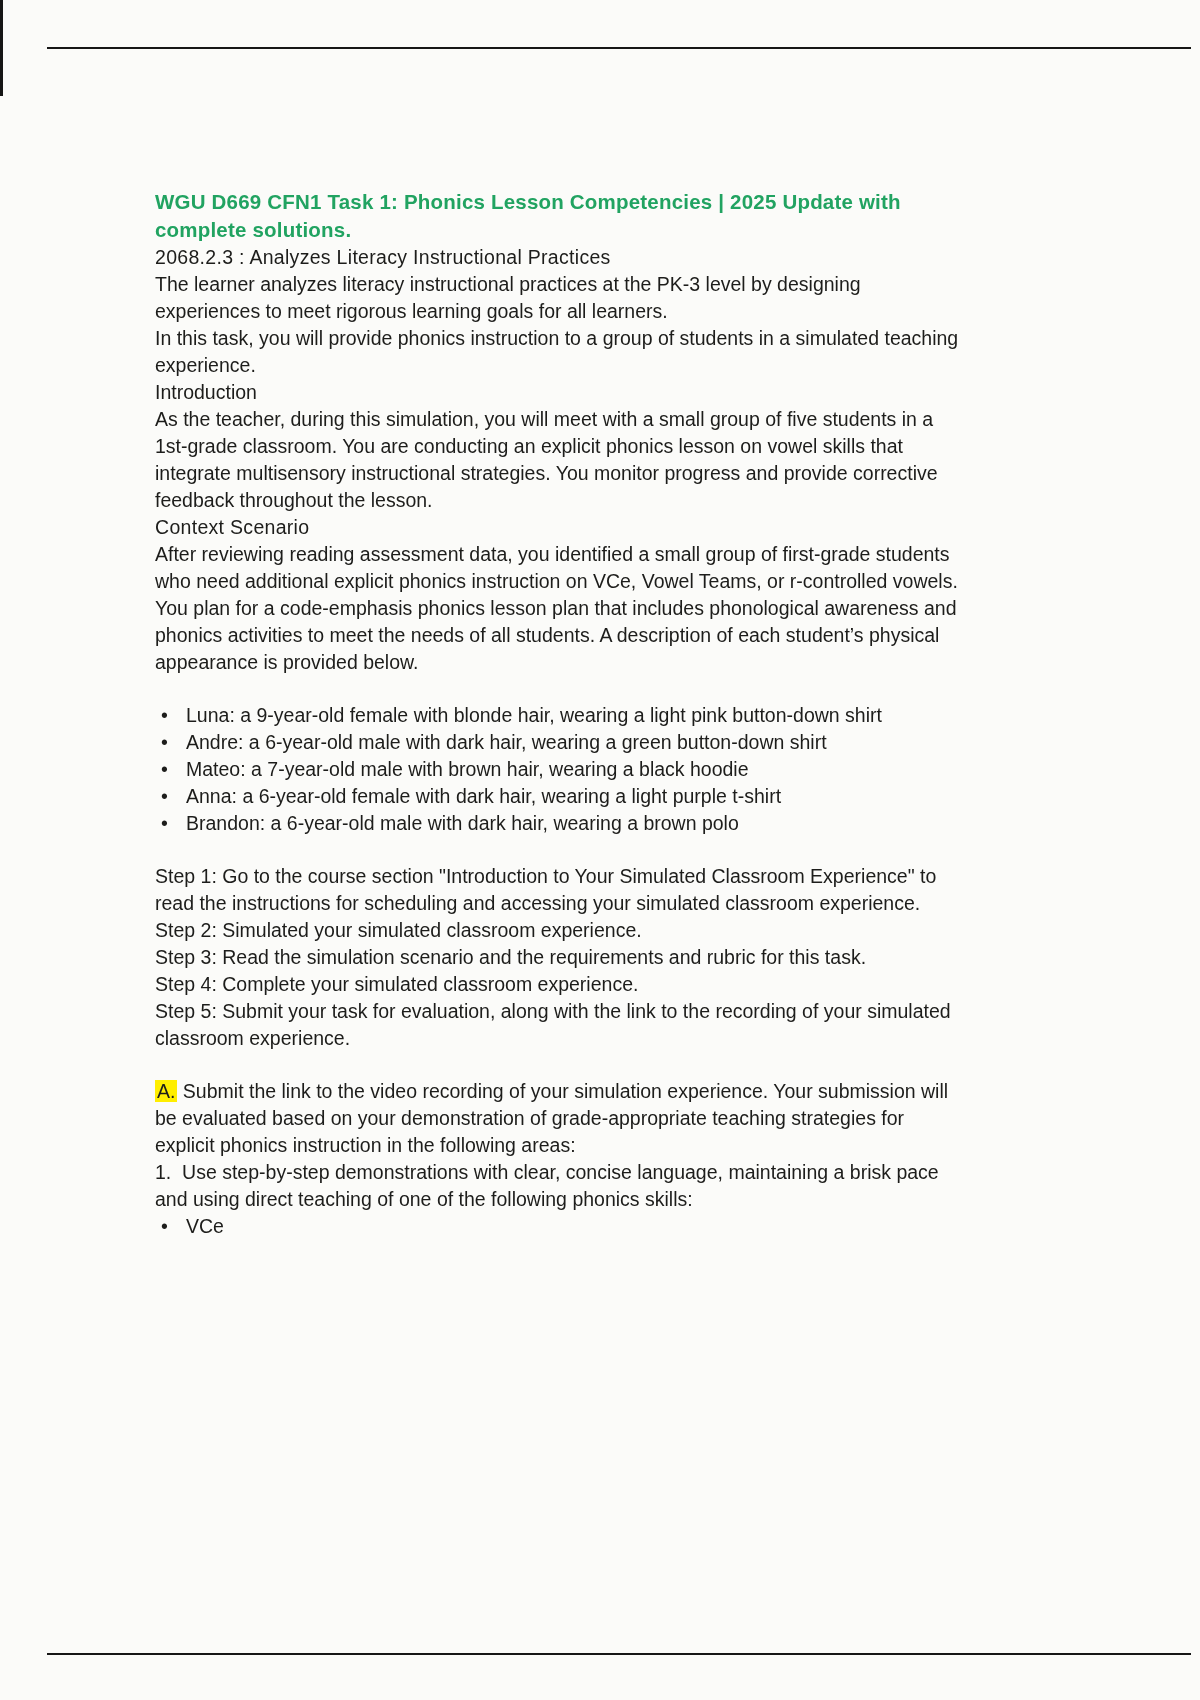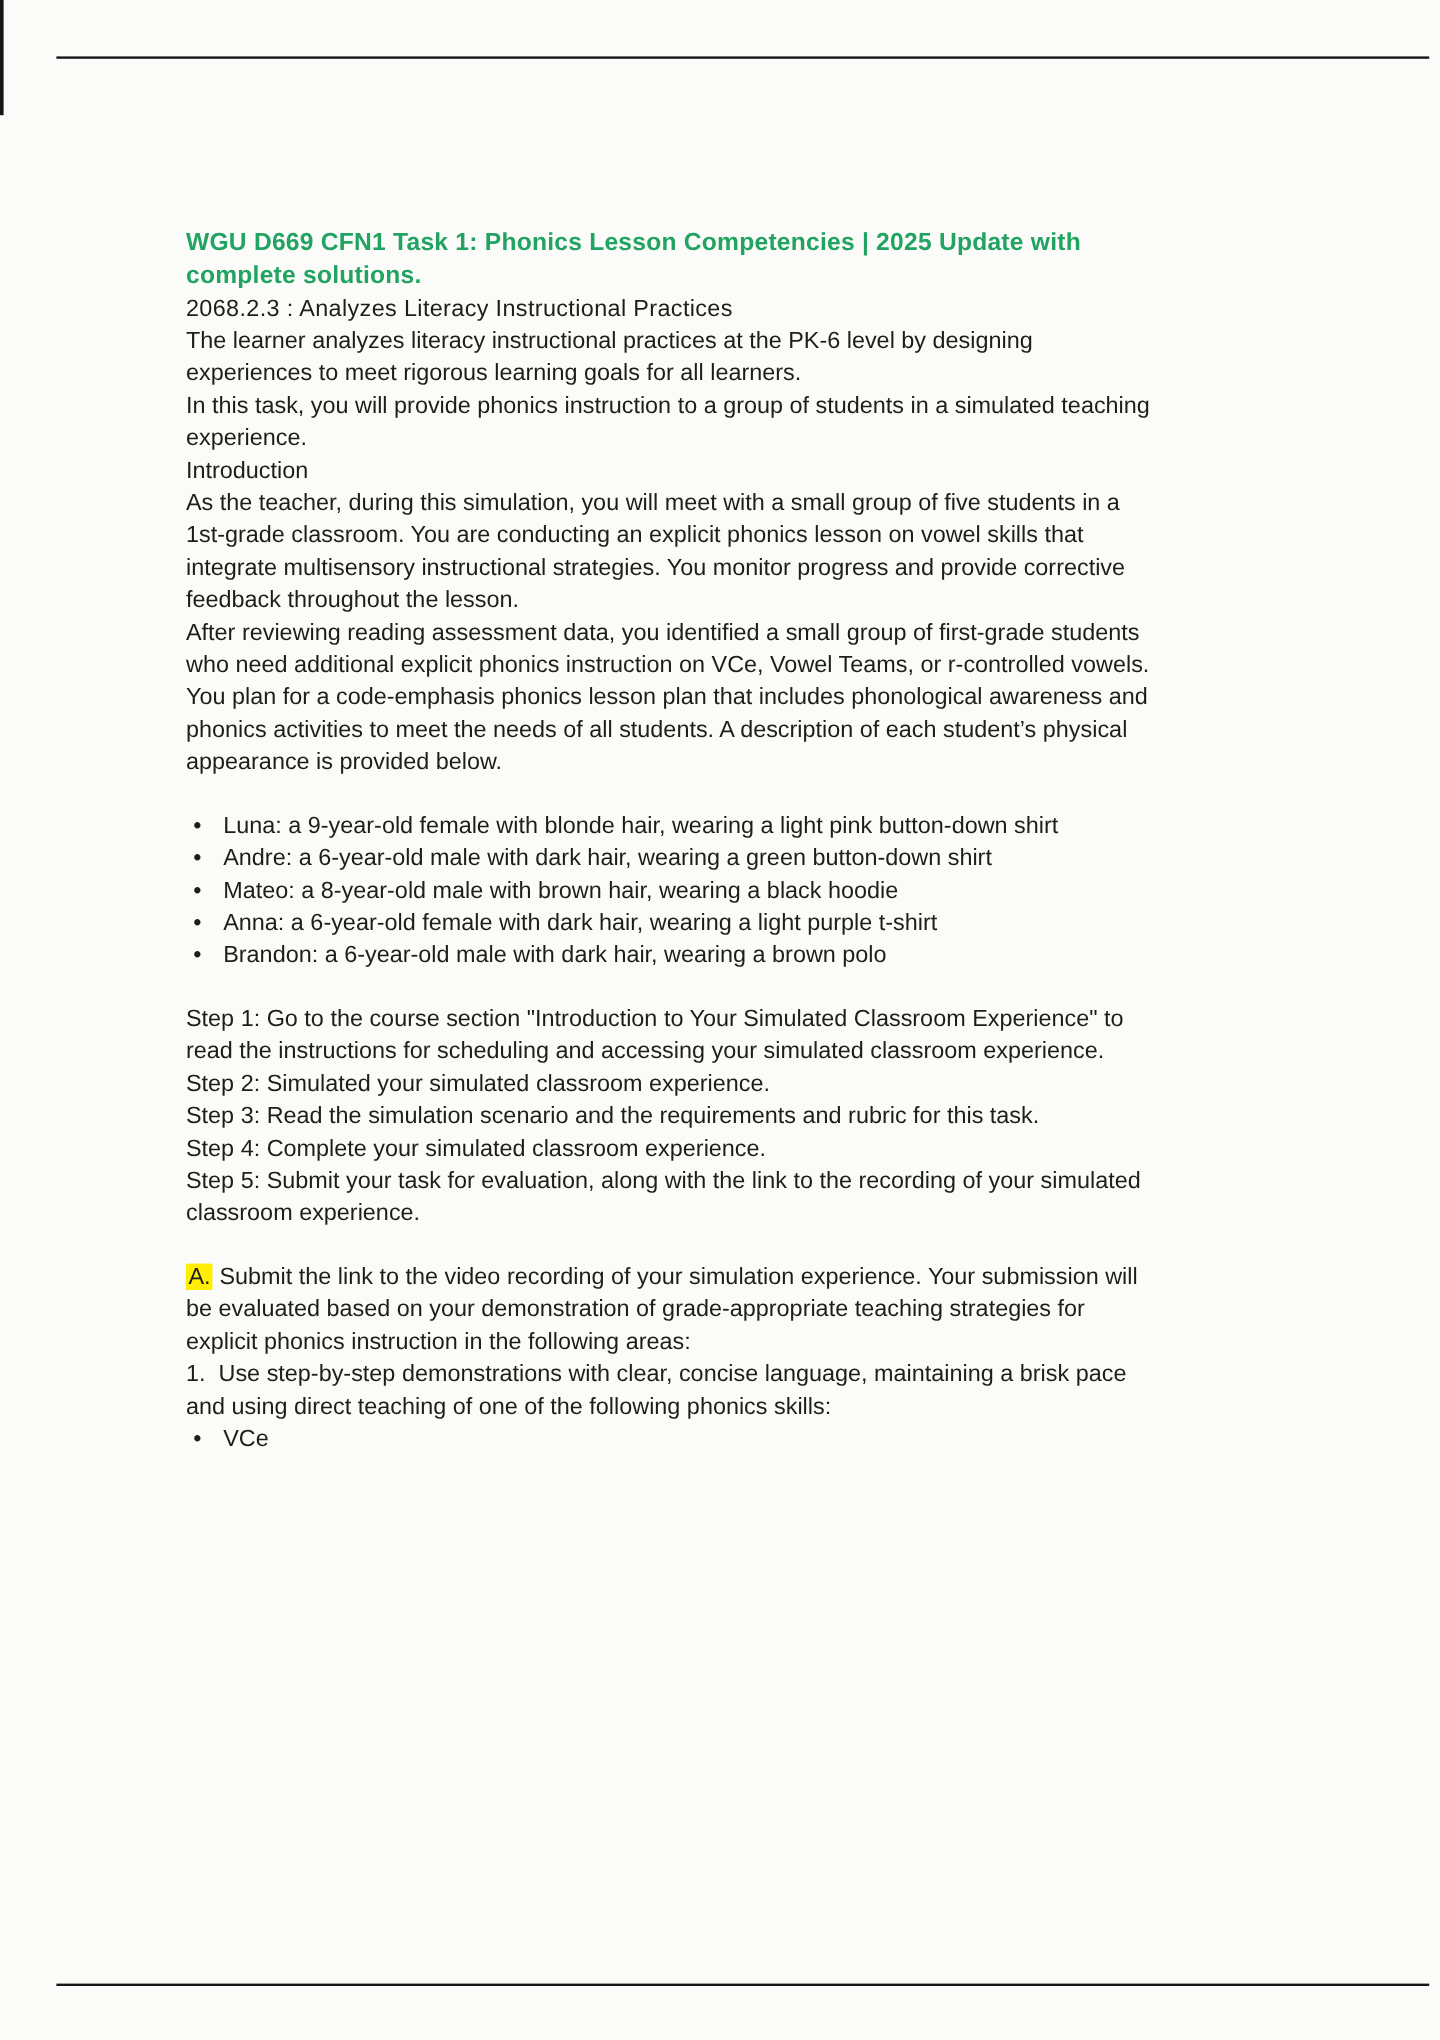--- a/index.html
+++ b/index.html
@@ -74,29 +74,30 @@
 
 <div class="page">
   <div class="artifact-left"></div>
   <div class="rule rule-top"></div>
   <div class="rule rule-bottom"></div>
 
   <div class="content">
     <p class="doc-title">WGU D669 CFN1 Task 1: Phonics Lesson Competencies | 2025 Update with complete solutions.</p>
 
   <p class="block-heading"><span>2068.2.3 : Analyzes Literacy Instructional Practices</span></p>
-      <p class="block-para"><span>The learner analyzes literacy instructional practices at the PK-6 level by designing experiences to meet rigorous learning goals for all learners.</span></p>
+      <p class="block-para"><span>The learner analyzes literacy instructional practices at the PK-3 level by designing experiences to meet rigorous learning goals for all learners.</span></p>
       <p class="block-para"><span>In this task, you will provide phonics instruction to a group of students in a simulated teaching experience.</span></p>
       <p class="block-para"><span>Introduction</span></p>
       <p class="block-para"><span>As the teacher, during this simulation, you will meet with a small group of five students in a 1st-grade classroom. You are conducting an explicit phonics lesson on vowel skills that integrate multisensory instructional strategies. You monitor progress and provide corrective feedback throughout the lesson.</span></p>
+      <p class="block-heading"><span>Context Scenario</span></p>
       <p class="block-para"><span>After reviewing reading assessment data, you identified a small group of first-grade students who need additional explicit phonics instruction on VCe, Vowel Teams, or r-controlled vowels. You plan for a code-emphasis phonics lesson plan that includes phonological awareness and phonics activities to meet the needs of all students. A description of each student’s physical appearance is provided below.</span></p>
       <div class="block-spacer"></div>
       <p class="block-bullet"><span class="bullet-dot">•</span><span>Luna: a 9-year-old female with blonde hair, wearing a light pink button-down shirt</span></p>
       <p class="block-bullet"><span class="bullet-dot">•</span><span>Andre: a 6-year-old male with dark hair, wearing a green button-down shirt</span></p>
-      <p class="block-bullet"><span class="bullet-dot">•</span><span>Mateo: a 8-year-old male with brown hair, wearing a black hoodie</span></p>
+      <p class="block-bullet"><span class="bullet-dot">•</span><span>Mateo: a 7-year-old male with brown hair, wearing a black hoodie</span></p>
       <p class="block-bullet"><span class="bullet-dot">•</span><span>Anna: a 6-year-old female with dark hair, wearing a light purple t-shirt</span></p>
       <p class="block-bullet"><span class="bullet-dot">•</span><span>Brandon: a 6-year-old male with dark hair, wearing a brown polo</span></p>
       <div class="block-spacer"></div>
       <p class="block-para"><span>Step 1: Go to the course section "Introduction to Your Simulated Classroom Experience" to read the instructions for scheduling and accessing your simulated classroom experience.</span></p>
       <p class="block-para"><span>Step 2: Simulated your simulated classroom experience.</span></p>
       <p class="block-para"><span>Step 3: Read the simulation scenario and the requirements and rubric for this task.</span></p>
       <p class="block-para"><span>Step 4: Complete your simulated classroom experience.</span></p>
       <p class="block-para"><span>Step 5: Submit your task for evaluation, along with the link to the recording of your simulated classroom experience.</span></p>
       <div class="block-spacer"></div>
       <p class="block-para"><span class="seg-highlight">A.</span><span> Submit the link to the video recording of your simulation experience. Your submission will be evaluated based on your demonstration of grade-appropriate teaching strategies for explicit phonics instruction in the following areas:</span></p>

